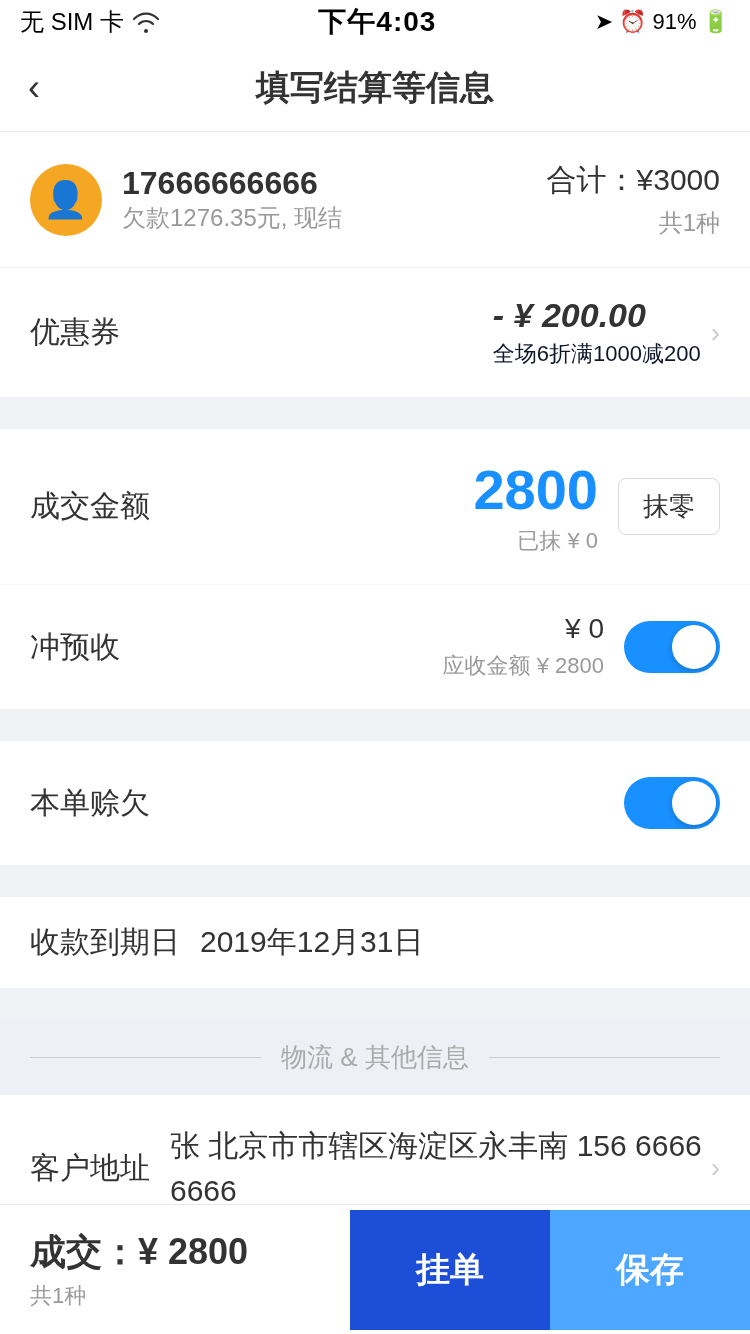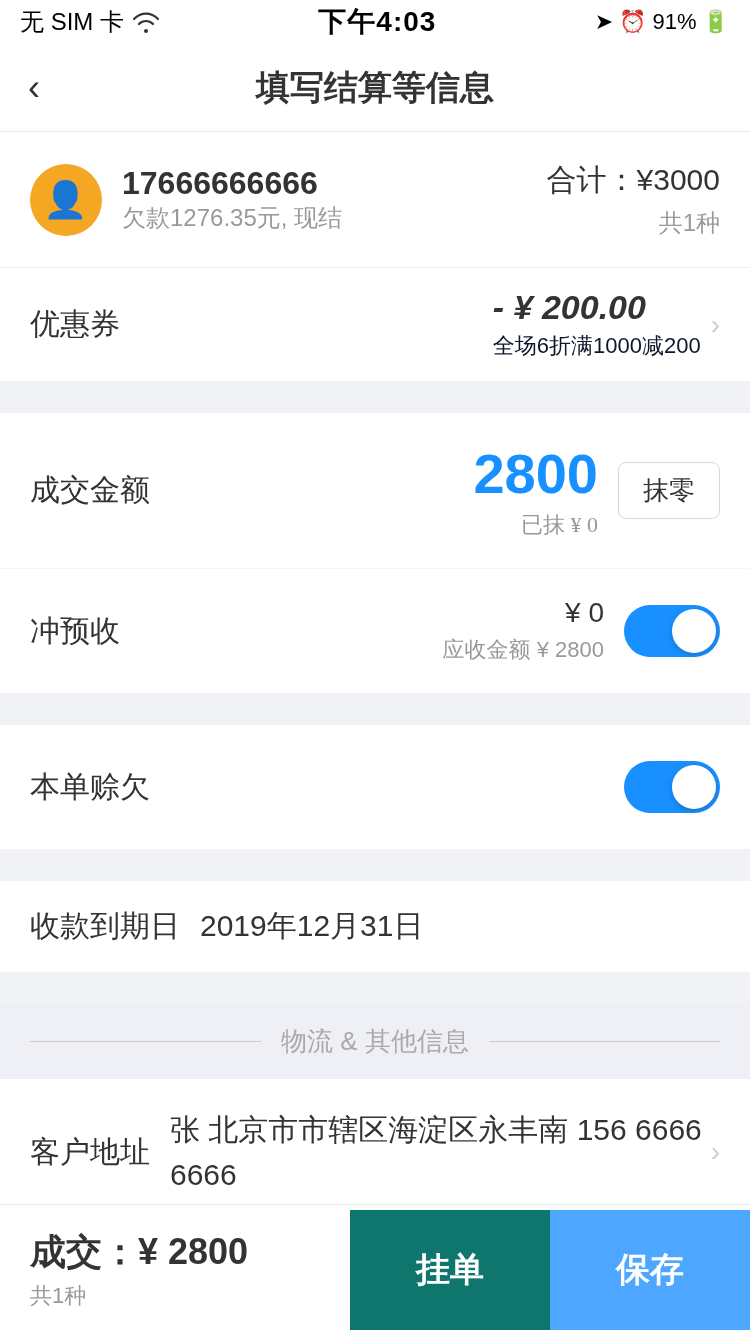--- a/index.html
+++ b/index.html
@@ -86,21 +86,21 @@
     .customer-info { display: flex; flex-direction: column; }
     .customer-phone { font-size: 32px; font-weight: 600; color: #333; }
     .customer-debt { font-size: 24px; color: #999; }
     .customer-right { text-align: right; }
     .total-amount { font-size: 30px; color: #333; font-weight: 500; }
     .total-count { font-size: 24px; color: #999; margin-top: 6px; }
 
     
     .coupon-row {
       background: #fff;
-      padding: 20px 30px;
+      padding: 28px 30px;
       display: flex;
       align-items: center;
       justify-content: space-between;
       border-top: 1px solid #f0f0f0;
     }
     .coupon-label { font-size: 30px; color: #333; }
     .coupon-amount { font-size: 34px; color: #333; font-weight: 600; font-style: italic; }
     .coupon-desc { font-size: 22px; color: #0f172a; margin-top: 4px; text-align: right; }
     .chevron-icon { font-size: 28px; color: #ccc; }
 
@@ -127,21 +127,21 @@
     }
     .round-btn {
       border: 1px solid #d9d9d9;
       border-radius: 8px;
       padding: 10px 24px;
       font-size: 26px;
       color: #333;
       background: #fff;
       cursor: pointer;
     }
-    .amount-sub { font-size: 22px; color: #999; margin-top: 4px; text-align: right; font-family: Liberation Serif, serif; }
+    .amount-sub { font-size: 22px; color: #999; margin-top: 4px; text-align: right; }
 
     
     .toggle-wrap { display: flex; flex-direction: column; align-items: flex-end; gap: 6px; }
     .toggle-amount { font-size: 28px; color: #333; font-weight: 500; }
     .toggle-sub { font-size: 22px; color: #999; }
 
     .toggle {
       width: 96px; height: 52px;
       border-radius: 26px;
       background: #1890ff;
@@ -225,21 +225,21 @@
       width: 200px;
       height: 120px;
       display: flex;
       align-items: center;
       justify-content: center;
       font-size: 34px;
       font-weight: 600;
       color: #fff;
       cursor: pointer;
     }
-    .btn-hold { background: #0f766e; }
+    .btn-hold { background: #1d4ed8; }
     .btn-save { background: #4da6ff; }
 
     
     .wifi-svg { width: 28px; height: 22px; }
   </style>
 </head>
 <body>
 
 <div class="status-bar">
   <div class="status-left">

